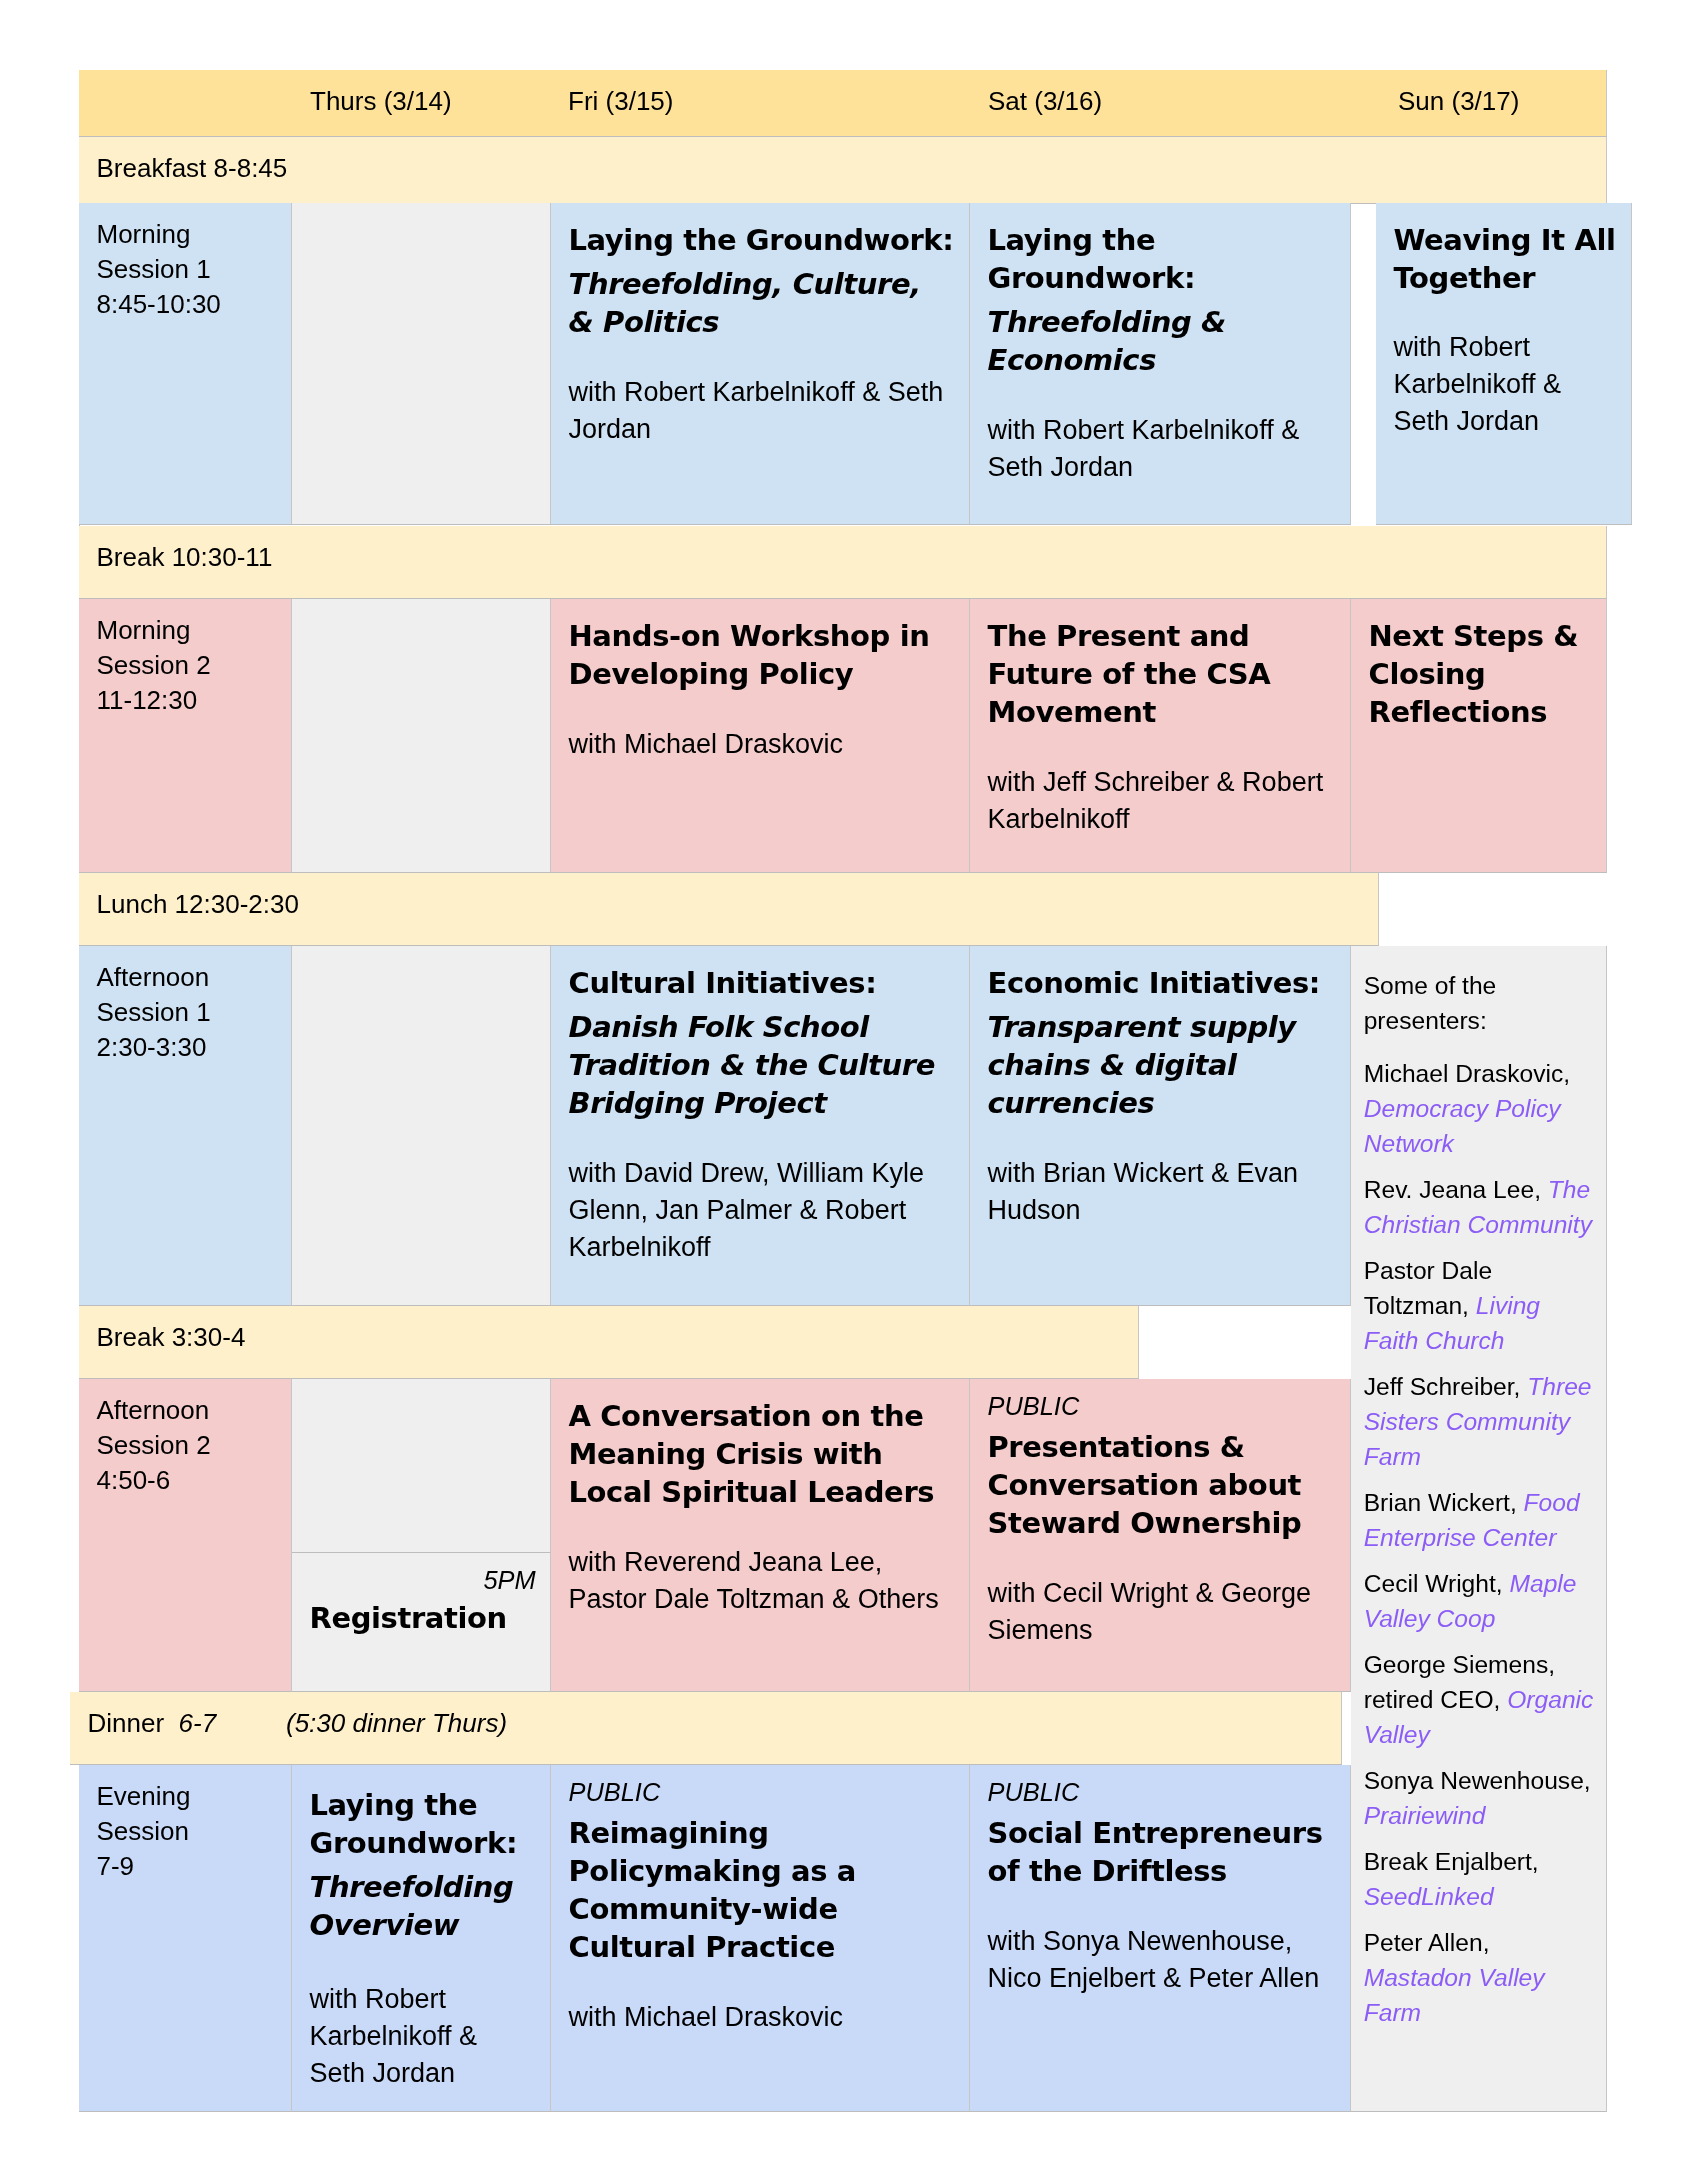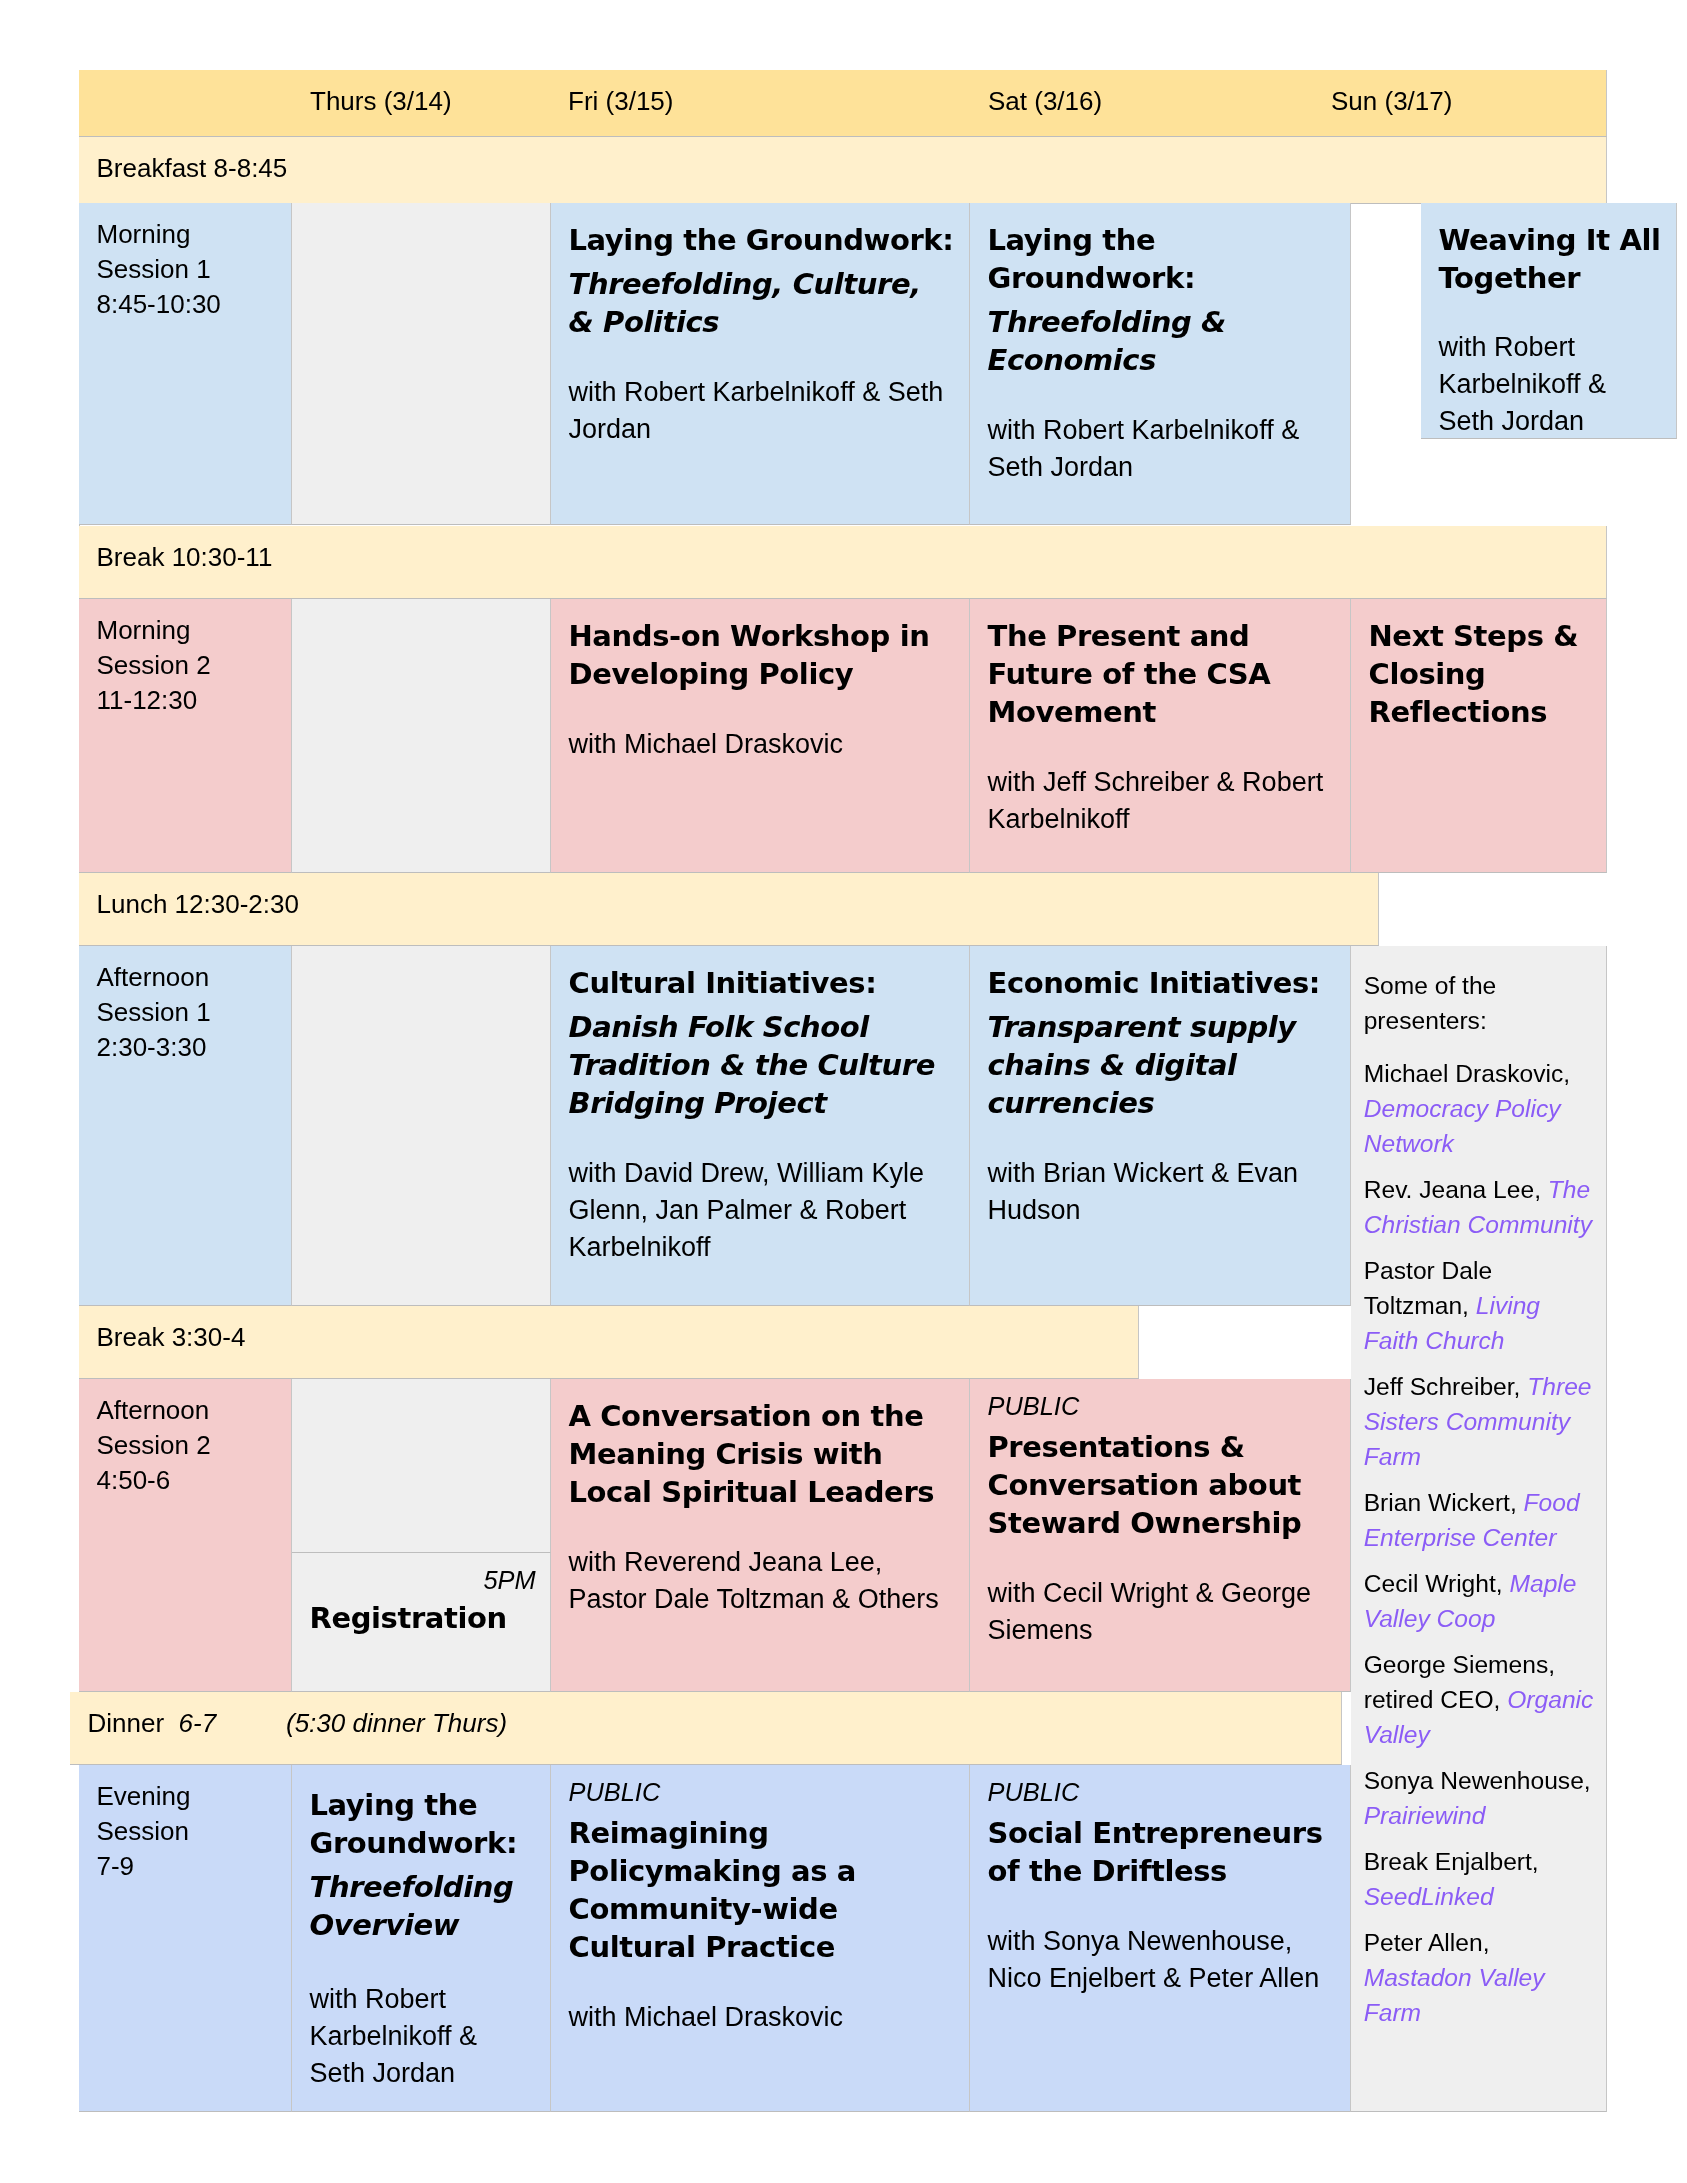--- a/index.html
+++ b/index.html
@@ -27,21 +27,21 @@
 </style>
 </head>
 <body>
 
 <div class="frame"></div>
 
 <div class="cell hdr" style="left:79px;top:70px;width:1528px;height:67px;"></div>
 <span class="hdr-text" style="left:310px;top:86px;">Thurs  (3/14)</span>
 <span class="hdr-text" style="left:568px;top:86px;">Fri (3/15)</span>
 <span class="hdr-text" style="left:988px;top:86px;">Sat (3/16)</span>
-<span class="hdr-text" style="left:1331px;top:86px;">Sun (3/17)</span>
+<span class="hdr-text" style="left:1398px;top:86px;">Sun (3/17)</span>
 
 <div class="cell meal" style="left:79px;top:137px;width:1528px;height:67px;">
   <span class="meal-text">Breakfast  8-8:45</span>
 </div>
 
 <div class="cell blue" style="left:79px;top:203px;width:213px;height:322px;">
   <div class="label">
     <div>Morning</div>
     <div>Session 1</div>
     <div>8:45-10:30</div>
@@ -55,21 +55,21 @@
     <div class="with">with Robert Karbelnikoff &amp; Seth Jordan</div>
   </div>
 </div>
 <div class="cell blue" style="left:970px;top:203px;width:381px;height:322px;">
   <div class="inner">
     <div class="title">Laying the Groundwork:</div>
     <div class="subtitle">Threefolding &amp; Economics</div>
     <div class="with">with Robert Karbelnikoff &amp; Seth Jordan</div>
   </div>
 </div>
-<div class="cell blue" style="left:1421px;top:203px;width:256px;height:236px;">
+<div class="cell blue" style="left:1376px;top:203px;width:256px;height:322px;">
   <div class="inner">
     <div class="title">Weaving It All Together</div>
     <div class="with" style="margin-top:32px;">with Robert Karbelnikoff &amp; Seth Jordan</div>
   </div>
 </div>
 
 <div class="cell meal" style="left:79px;top:526px;width:1528px;height:73px;">
   <span class="meal-text">Break  10:30-11</span>
 </div>
 

